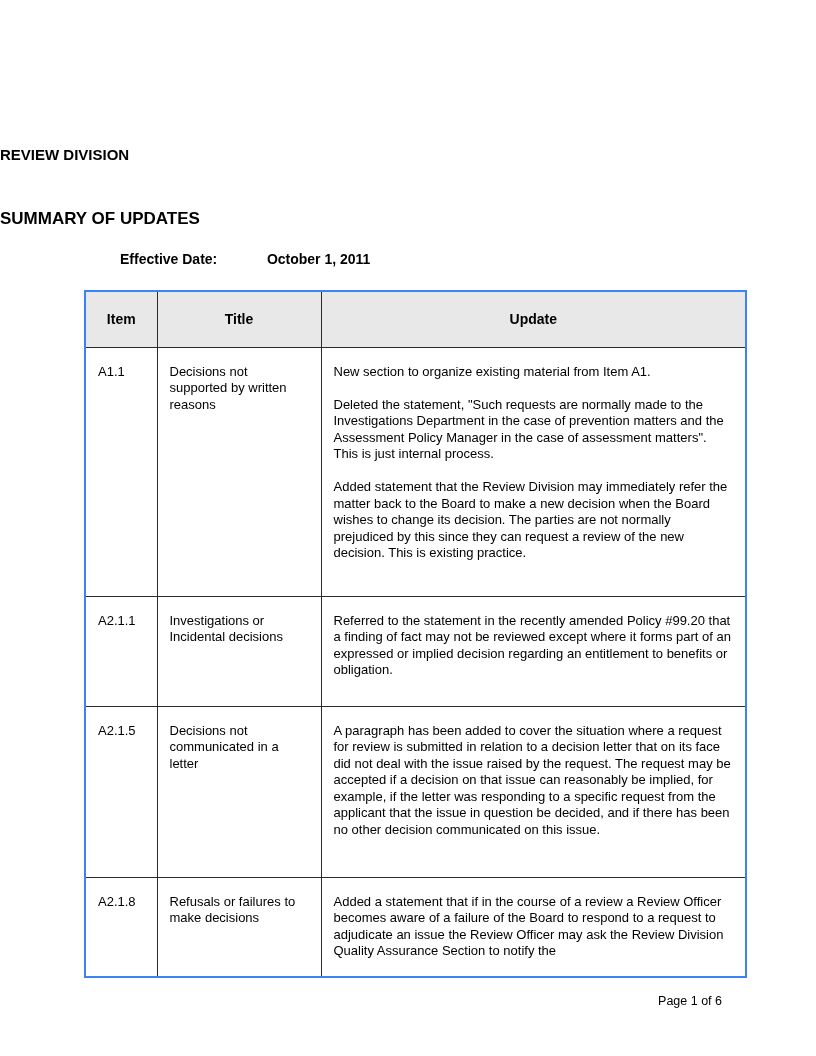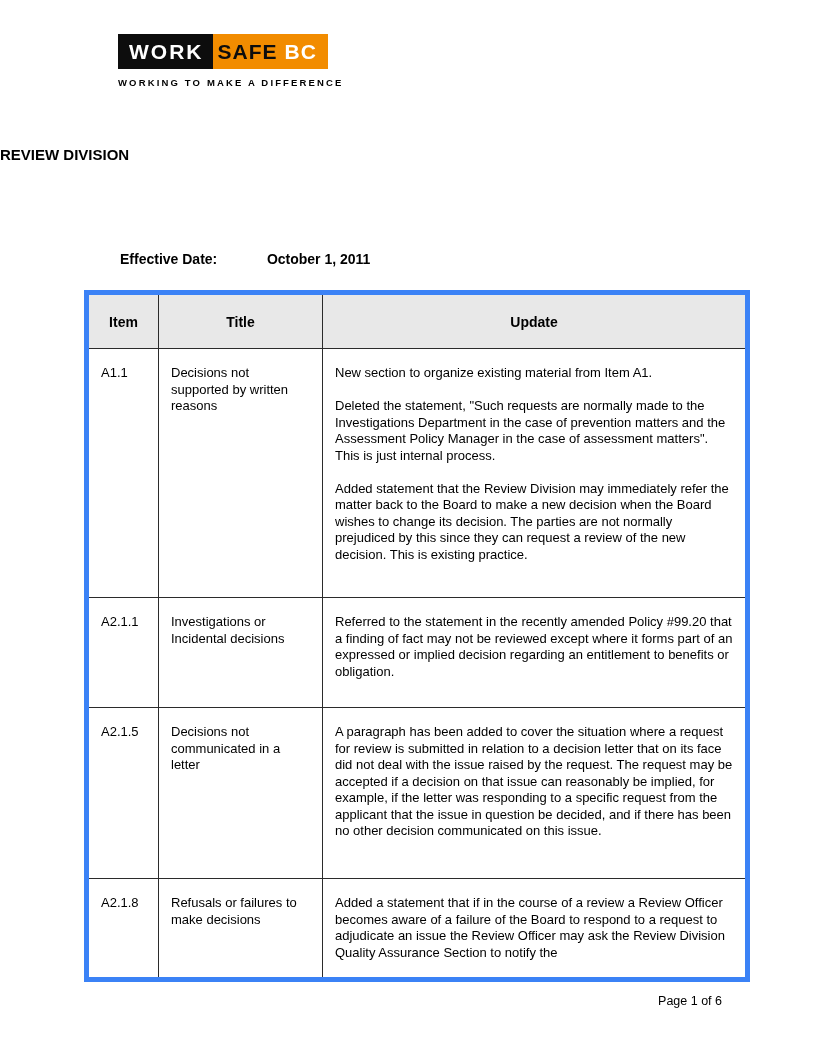--- a/index.html
+++ b/index.html
@@ -51,21 +51,21 @@
   
   .effective { position: absolute; left: 120px; top: 251px; font-size: 14px; font-weight: bold; }
   .eff-label { display: inline-block; width: 143px; }
 
   
   table.updates-table {
     position: absolute; left: 84px; top: 290px;
     width: 661px;
     border-collapse: collapse;
     table-layout: fixed;
-    border: 5px solid #3b82f6;
+    border: 2px solid #3b82f6;
   }
   .updates-table th, .updates-table td {
     border: 1.5px solid #2b2b2b;
   }
   .updates-table th {
     background: #E8E8E8;
     height: 56px;
     font-size: 14px; font-weight: bold;
     text-align: center; vertical-align: middle;
   }
@@ -87,32 +87,23 @@
   .footer {
     position: absolute; top: 994px; right: 94px;
     font-size: 12.5px;
   }
 </style>
 </head>
 <body>
 
 <div class="page">
 
-  <div class="logo">
-    <div class="logo-band">
-      <span class="logo-work">WORK</span>
-      <span class="logo-safebc">
-        <span class="logo-safe">SAFE</span>
-        <span class="logo-bc">BC</span>
-      </span>
-    </div>
-    <div class="logo-tagline">WORKING TO MAKE A DIFFERENCE</div>
-  </div>
 
   <div class="doc-title1">REVIEW DIVISION</div>
+  <div class="doc-title3">SUMMARY OF UPDATES</div>
 
   <div class="effective">
     <span class="eff-label">Effective Date:</span>
     <span class="eff-value">October 1, 2011</span>
   </div>
 
   <table class="updates-table">
     <colgroup>
       <col style="width:72px">
       <col style="width:164px">

